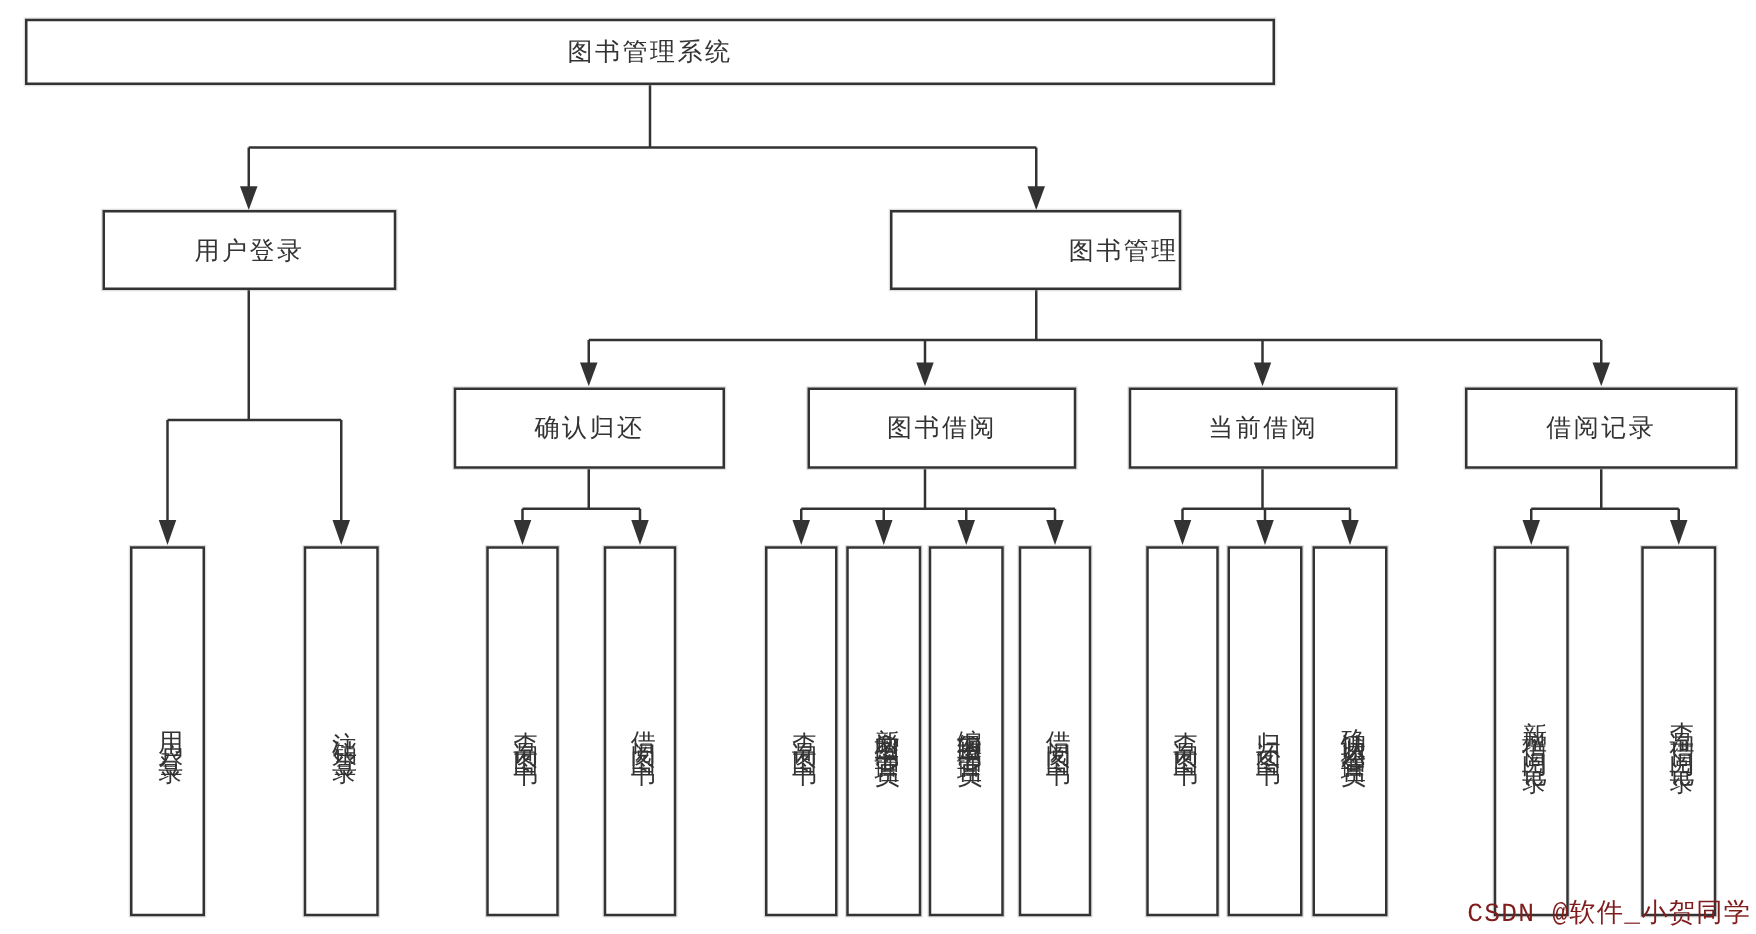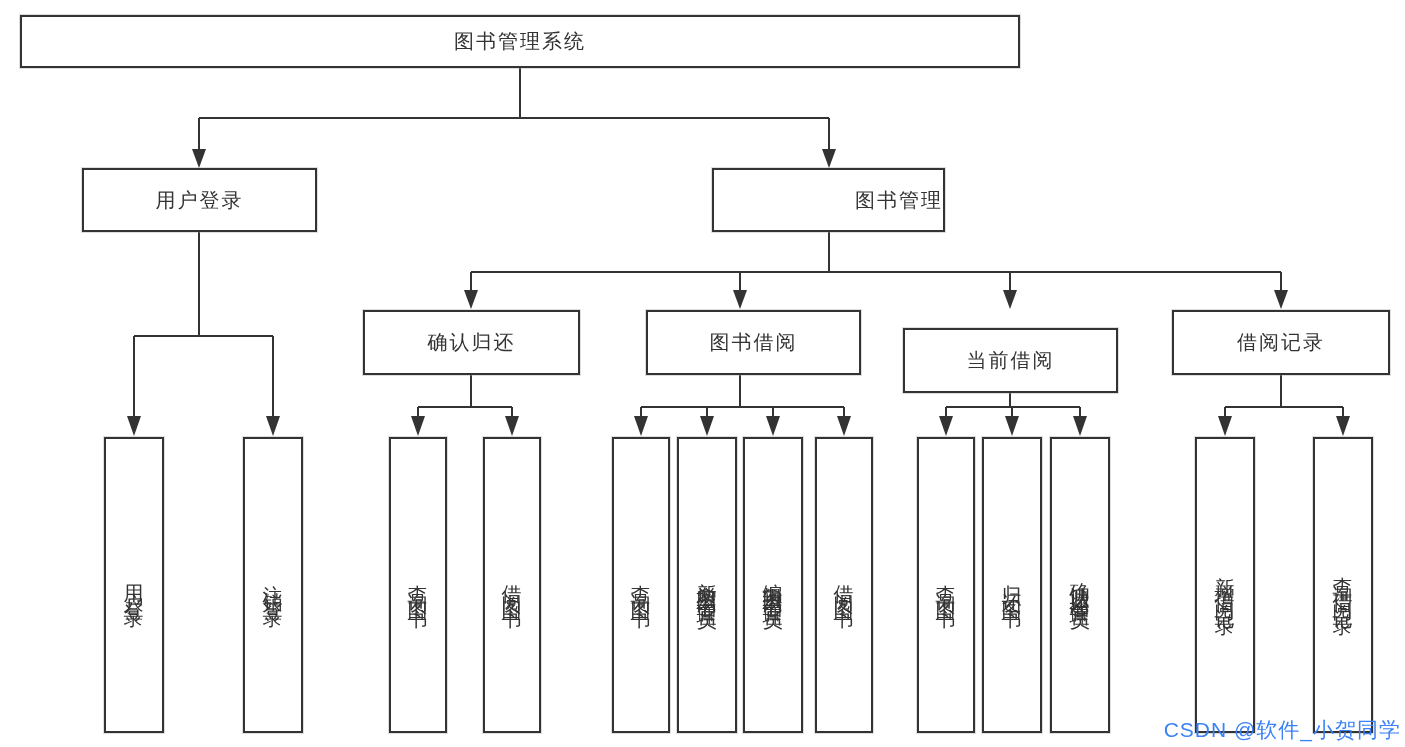--- a/index.html
+++ b/index.html
@@ -5,21 +5,21 @@
   html, body {
     margin: 0;
     padding: 0;
     background: #ffffff;
   }
   #stage {
     position: relative;
     width: 1405px;
     height: 747px;
     background: #ffffff;
-    font-family: Liberation Sans, sans-serif;
+    font-family: Liberation Mono, monospace;
     overflow: hidden;
   }
   #wires {
     position: absolute;
     left: 0; top: 0;
     width: 1405px;
     height: 747px;
     pointer-events: none;
   }
   .node {
@@ -46,21 +46,21 @@
     line-height: 1;
   }
   .leaf .lbl.long {
     letter-spacing: 4px;
   }
   #watermark {
     position: absolute;
     right: 4px;
     bottom: 3px;
     font-size: 21px;
-    color: #3b82f6;
+    color: #7f1d1d;
     letter-spacing: 1px;
     z-index: 5;
     white-space: nowrap;
   }
 </style>
 </head>
 <body>
 
 <div id="stage">
 
@@ -140,21 +140,21 @@
   <div class="node" style="left:712px; top:168px; width:233px; height:64px;justify-content:flex-end;">
     <span class="lbl">图书管理</span>
   </div>
 
   <div class="node" style="left:363px; top:310px; width:217px; height:65px;">
     <span class="lbl">确认归还</span>
   </div>
   <div class="node" style="left:633px; top:310px; width:215px; height:65px;margin-left:13px;">
     <span class="lbl">图书借阅</span>
   </div>
-  <div class="node" style="left:903px; top:328px; width:215px; height:65px;">
+  <div class="node" style="left:903px; top:310px; width:215px; height:65px;">
     <span class="lbl">当前借阅</span>
   </div>
   <div class="node" style="left:1172px; top:310px; width:218px; height:65px;">
     <span class="lbl">借阅记录</span>
   </div>
 
   <div class="node leaf" style="left:104px; top:437px; width:60px; height:296px;">
     <span class="lbl">用户登录</span>
   </div>
   <div class="node leaf" style="left:243px; top:437px; width:60px; height:296px;">

